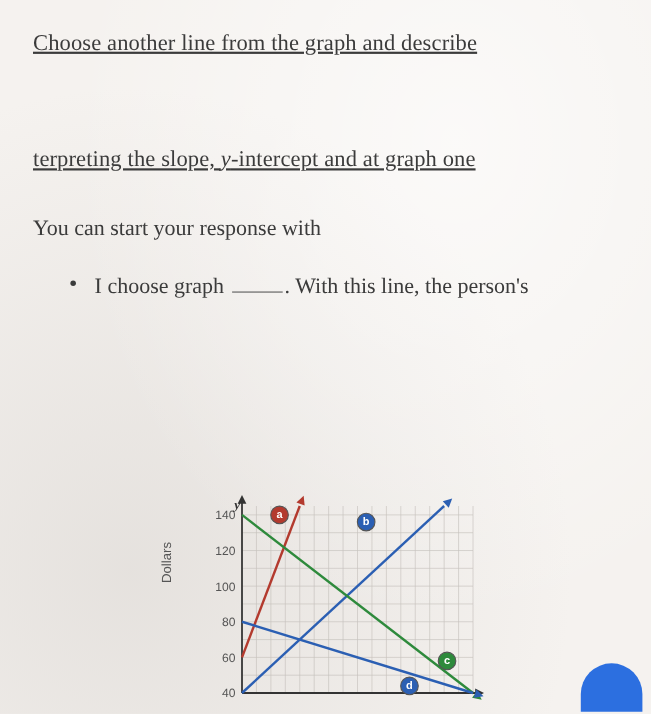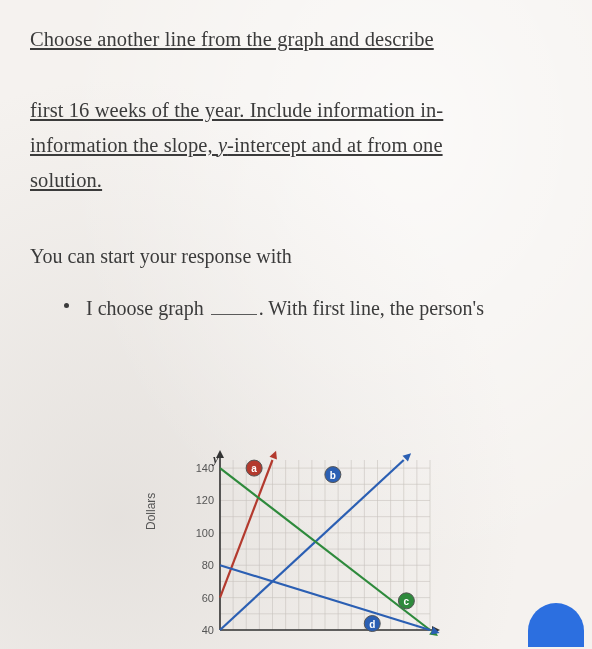--- a/index.html
+++ b/index.html
@@ -16,21 +16,21 @@
   }
   .instruction {
     font-size: 20.5px;
     line-height: 1.72;
     letter-spacing: 0.1px;
     text-decoration: underline;
   }
   .italic { font-style: italic; }
   .lead-in {
     font-size: 20px;
-    margin-top: 41px;
+    margin-top: 28px;
     line-height: 1.7;
   }
   ul.sentence-starter {
     list-style: none;
     margin: 18px 0 0 34px;
   }
   ul.sentence-starter li {
     position: relative;
     font-size: 20px;
     line-height: 1.75;
@@ -95,30 +95,29 @@
     border-top-left-radius: 28px;
     border-top-right-radius: 28px;
   }
 </style>
 </head>
 <body>
 
 <p class="instruction">
   <span>Choose another line from the graph and describe</span><br>
   <br>
-  <span>first 16 weeks of the year. Include information in-</span><br>
-  <span>information the slope, </span><span class="italic">y</span><span>-intercept and at from one</span><br>
-  <span>solution.</span>
+  <br>
+  <span>terpreting the slope, </span><span class="italic">y</span><span>-intercept and at graph one</span><br>
 </p>
 
 <p class="lead-in">You can start your response with</p>
 
 <ul class="sentence-starter">
   <li>
-    <span>I choose graph </span><span class="blank"></span><span>. With first line, the person's</span><br>
+    <span>I choose graph </span><span class="blank"></span><span>. With this line, the person's</span><br>
   </li>
 </ul>
 
 <div class="chart-wrap">
   <div class="ylabel">Dollars</div>
   <svg class="chart-svg" width="270" height="190">
     <g id="grid" class="grid">
         <line x1="48" y1="180" x2="48" y2="10"></line>
         <line x1="61.125" y1="180" x2="61.125" y2="10"></line>
         <line x1="74.25" y1="180" x2="74.25" y2="10"></line>

